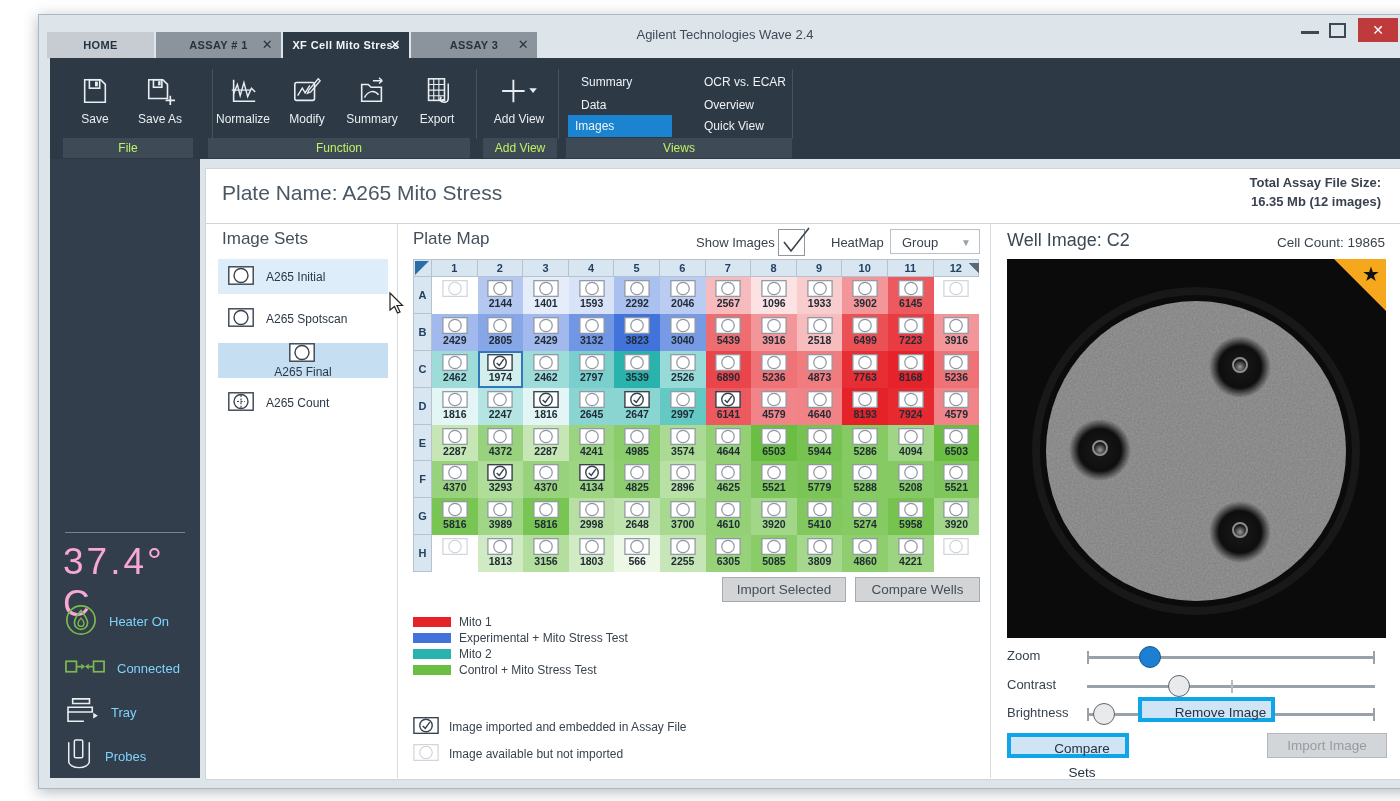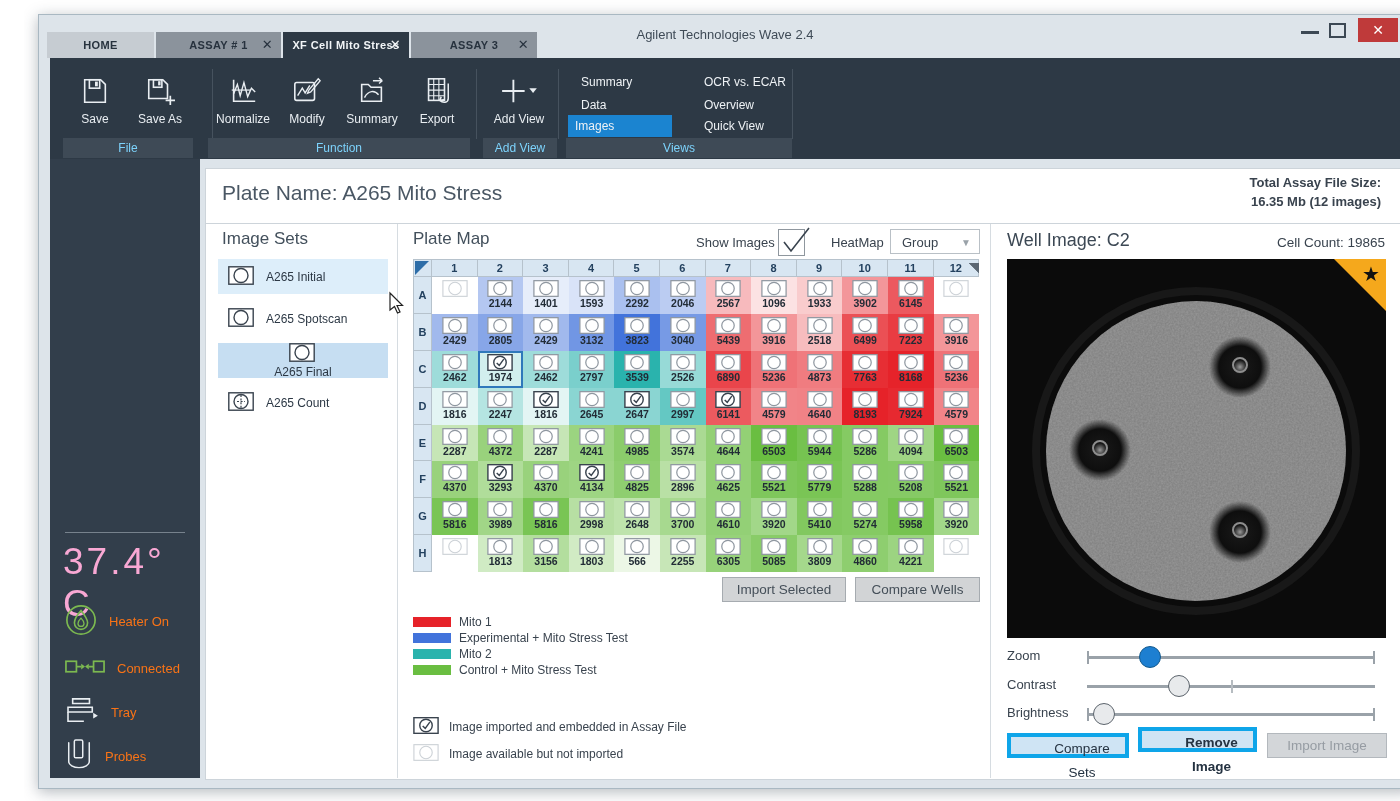--- a/index.html
+++ b/index.html
@@ -15,28 +15,28 @@
   .tab{position:absolute;top:17px;height:26px;line-height:26px;font-size:11px;font-weight:bold;letter-spacing:.4px;text-align:center;color:#27323e;}
   .tab .x{position:absolute;right:8px;top:0;font-weight:normal;font-size:13px;}
   .tab-home{background:#c6ccd2;}
   .tab-inactive{background:#8b939c;}
   .tab-active{background:#2d3945;color:#f2f5f7;}
   
   .toolbar{position:absolute;left:11px;top:43px;width:1350px;height:101px;background:#2d3945;}
   .tb-btn{position:absolute;width:64px;text-align:center;color:#e9eef2;font-size:12px;cursor:default;}
   .tb-btn svg{display:block;margin:0 auto 6px auto;}
   .tb-divider{position:absolute;top:11px;height:70px;width:1px;background:#46525e;}
-  .tb-strip{position:absolute;top:80px;height:20px;background:#3e4a56;color:#7dd3fc;font-size:12px;text-align:center;line-height:20px;}
+  .tb-strip{position:absolute;top:80px;height:20px;background:#3e4a56;color:#bef264;font-size:12px;text-align:center;line-height:20px;}
   .views-item{position:absolute;height:22px;line-height:22px;font-size:12px;color:#eef2f5;padding-left:7px;cursor:default;}
   .views-item.sel{background:#1b84d0;}
   
   .sidebar{position:absolute;left:11px;top:144px;width:150px;height:619px;background:#323e4b;}
   .temp-divider{position:absolute;left:15px;top:373px;width:120px;height:1px;background:#77828d;}
   .temp{position:absolute;left:13px;top:382px;font-size:37px;font-weight:200;letter-spacing:3px;color:#f9a8d4;}
-  .side-item{position:absolute;left:15px;display:flex;align-items:center;color:#f97316;font-size:13px;}
+  .side-item{position:absolute;left:15px;display:flex;align-items:center;color:#7dd3fc;font-size:13px;}
   .side-item svg{margin-right:12px;}
   
   .contentbox{position:absolute;left:166px;top:153px;width:1196px;height:610px;background:#fff;border:1px solid #cdd4da;}
   .hdr-sep{position:absolute;left:166px;top:208px;width:1196px;height:1px;background:#cdd4da;}
   .vsep1{position:absolute;left:358px;top:209px;width:1px;height:554px;background:#d6dce1;}
   .vsep2{position:absolute;left:951px;top:209px;width:1px;height:554px;background:#d6dce1;}
   .plate-name{position:absolute;left:183px;top:166px;font-size:21px;color:#4a5764;}
   .filesize{position:absolute;right:30px;top:158px;text-align:right;font-size:13px;font-weight:bold;color:#39434e;line-height:19px;}
   .panel-title{position:absolute;font-size:17px;color:#43505c;}
   
@@ -1051,21 +1051,21 @@
         </div>
         <div class="slider-label" style="top: 690px;">Brightness</div>
         <div class="slider-track" style="left: 1048px; top: 698px; width: 288px;">
           <div class="slider-cap" style="left: 0px;"></div>
           <div class="slider-cap" style="right: 0px; left: auto;"></div>
           <div class="thumb thumb-gray" style="left: 6.28px;"></div>
         </div>
       </div>
     <div id="well-buttons">
         <div class="btn btn-blue" style="left: 968px; top: 718px; width: 122px;">Compare Sets</div>
-        <div class="btn btn-blue" style="left: 1099px; top: 712px; width: 119px; font-weight: bold;">Remove Image</div>
+        <div class="btn btn-blue" style="left: 1099px; top: 682px; width: 137px;">Remove Image</div>
         <div class="btn btn-disabled" style="left: 1228px; top: 718px; width: 120px;">Import Image</div>
       </div>
 
     <svg class="cursor" width="18" height="24">
       <path d="M3,2 L3,19 L7.5,15.5 L10.5,22 L13,21 L10,14.5 L15.5,14.5 Z" fill="#fff" stroke="#222" stroke-width="1.2"></path>
     </svg>
 
   </div>
 </div>
 

